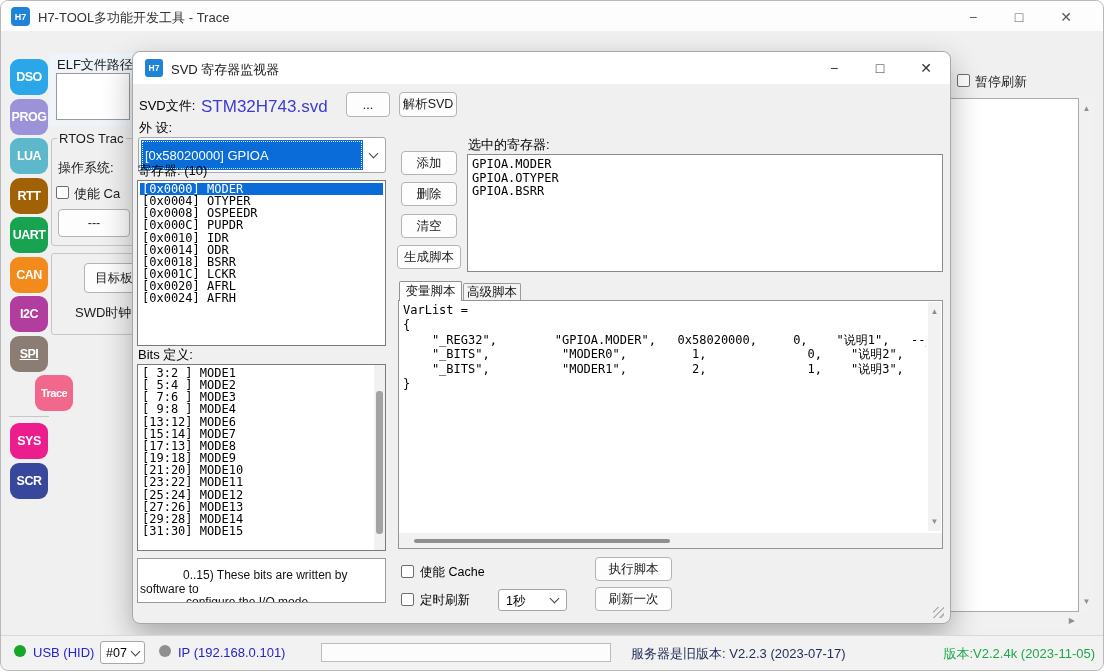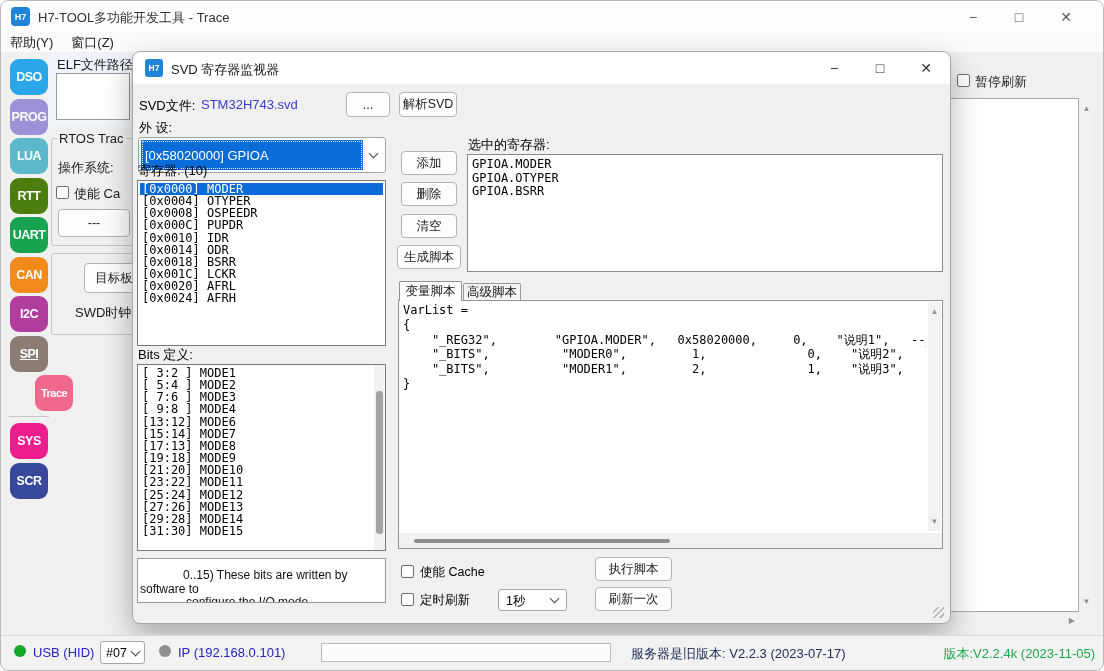--- a/index.html
+++ b/index.html
@@ -48,21 +48,21 @@
 
   
   .dialog { position:absolute; left:131px; top:50px; width:819px; height:573px; background:#f0f0f0; border:1px solid #a8a8a8; border-radius:8px; box-shadow:0 12px 30px rgba(0,0,0,0.30); }
   .dialog-titlebar { position:absolute; left:0; top:0; right:0; height:32px; background:#fff; border-radius:8px 8px 0 0; }
   .dialog-icon { position:absolute; left:12px; top:7px; width:18px; height:18px; background:#1f83d8; color:#fff; border-radius:3px; font-size:8.5px; font-weight:bold; display:flex; align-items:center; justify-content:center; }
   .dialog-title { position:absolute; left:38px; top:9px; font-size:13px; color:#1a1a1a; white-space:nowrap; }
   .ctl-min-dlg { left:680px; color:#333; } .ctl-max-dlg { left:726px; color:#333; } .ctl-close-dlg { left:772px; color:#333; }
 
   .lbl { position:absolute; font-size:13px; color:#000; white-space:nowrap; }
   .svd-label { left:6px; top:45px; }
-  .svd-link { position:absolute; left:68px; top:45px; font-size:13px; color:#3c3cd2; white-space:nowrap; }
+  .svd-link { position:absolute; left:68px; top:45px; font-size:17px; color:#3c3cd2; white-space:nowrap; }
   .periph-label { left:6px; top:67px; }
   .reg-label { left:5px; top:110px; }
   .selregs-label { left:335px; top:84px; }
   .bits-label { left:5px; top:294px; }
 
   .btn { position:absolute; background:#fdfdfd; border:1px solid #b3b3b3; border-radius:4px; font-size:12.5px; color:#1a1a1a; display:flex; align-items:center; justify-content:center; white-space:nowrap; }
   .browse-btn { left:213px; top:40px; width:44px; height:25px; }
   .parse-btn { left:266px; top:40px; width:58px; height:25px; }
   .add-btn { left:268px; top:99px; width:56px; height:24px; }
   .del-btn { left:268px; top:130px; width:56px; height:24px; }
@@ -137,27 +137,26 @@
 <div class="window">
 
   <div class="titlebar">
     <div class="app-icon">H7</div>
     <div class="window-title">H7-TOOL多功能开发工具 - Trace</div>
     <div class="ctl ctl-min-main">−</div>
     <div class="ctl ctl-max-main">□</div>
     <div class="ctl ctl-close-main">✕</div>
   </div>
 
-  <div class="menubar"><div class="menu-item">帮助(Y)</div><div class="menu-item">窗口(Z)</div></div>
 
   <div class="sidebar">
       <div class="side-btn" style="background: rgb(43, 166, 232);">DSO</div>
       <div class="side-btn" style="background: rgb(156, 146, 216);">PROG</div>
       <div class="side-btn" style="background: rgb(92, 184, 202);">LUA</div>
-      <div class="side-btn" style="background: #4d7c0f;">RTT</div>
+      <div class="side-btn" style="background: #a16207; border-radius: 10px;">RTT</div>
       <div class="side-btn" style="background: rgb(23, 163, 79);">UART</div>
       <div class="side-btn" style="background: rgb(242, 138, 28);">CAN</div>
       <div class="side-btn" style="background: rgb(177, 61, 158);">I2C</div>
       <div class="side-btn" style="background: rgb(139, 125, 115); text-decoration: underline;">SPI</div>
       <div class="side-btn" style="background: rgb(242, 104, 140); margin-left: 25px;">Trace</div>
       <div class="side-btn" style="background: rgb(236, 30, 141);">SYS</div>
       <div class="side-btn" style="background: rgb(54, 71, 156);">SCR</div>
     </div>
   <div class="side-divider"></div>
 

